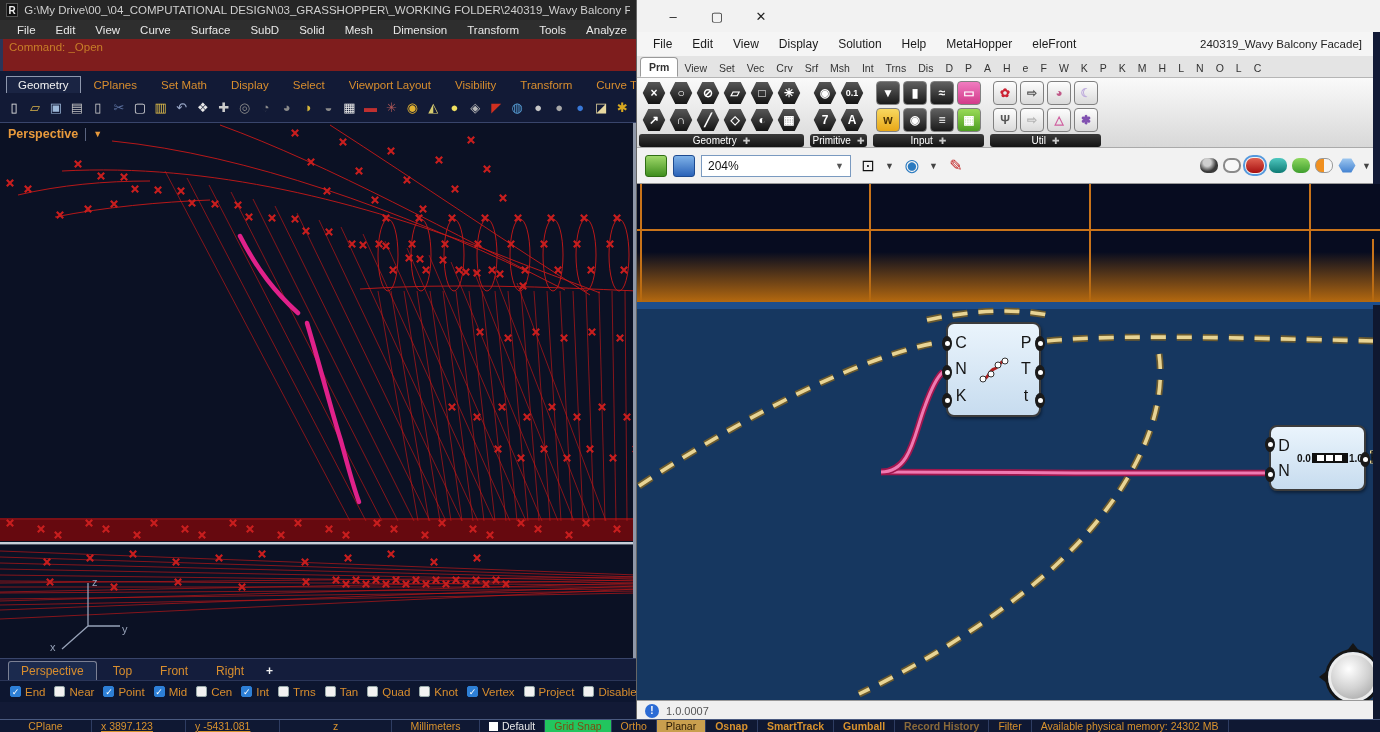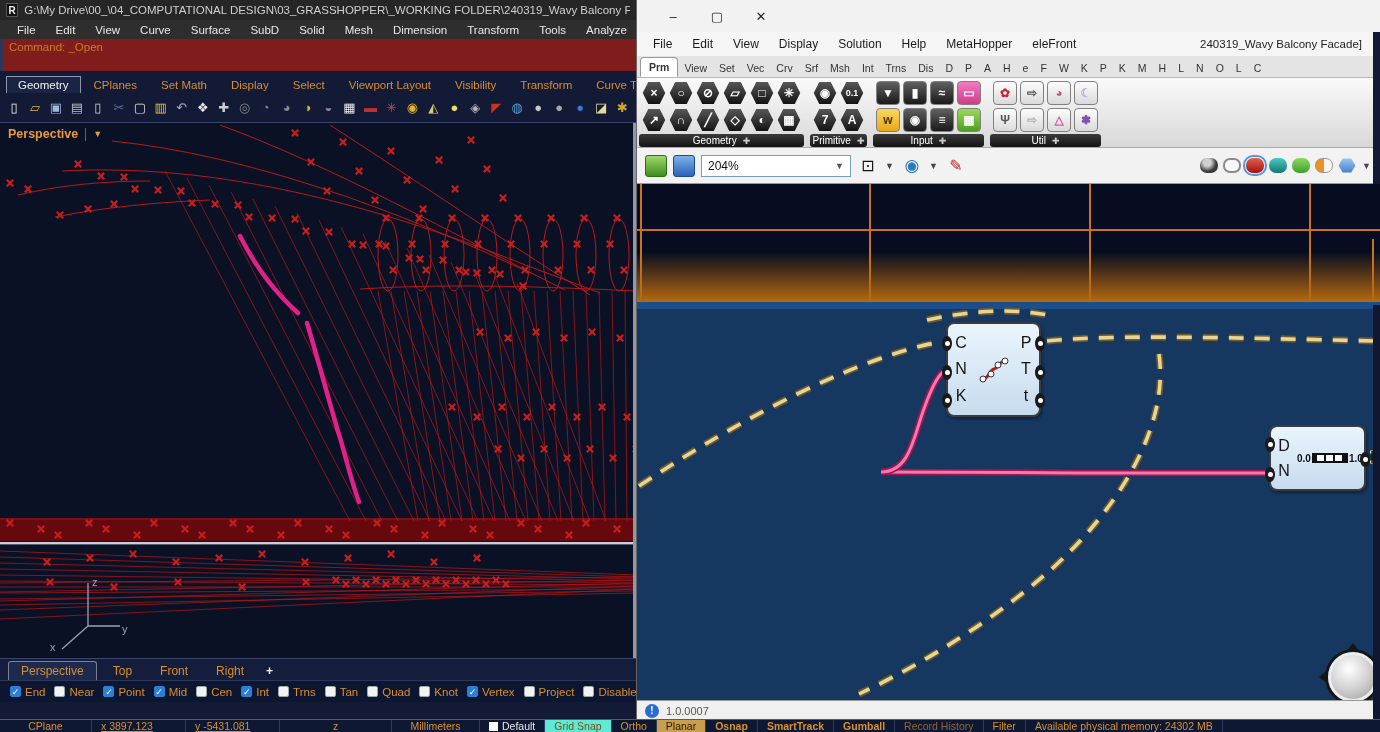--- a/index.html
+++ b/index.html
@@ -37,24 +37,24 @@
   .r-osnap { height:22px; background:#0D1630; display:flex; align-items:center; gap:9px; padding:0 10px; border-top:1px solid #2A3558; }
   .os-item { display:flex; align-items:center; gap:4px; }
   .os-box { width:11px; height:11px; background:#F2F2F2; border:1px solid #9aa; border-radius:2px; font-size:9px; line-height:10px; text-align:center; color:transparent; }
   .os-item.checked .os-box { background:#2D7FD6; border-color:#2D7FD6; color:#fff; }
   .os-label { color:#D98E2E; font-size:11.5px; }
 
   #bottomstrip { position:absolute; left:0; top:719px; width:1380px; height:13px; background:#0F1833; border-top:1px solid #4A5A80; display:flex; z-index:6; overflow:hidden; }
   .st-cell { color:#D8922E; font-size:10.5px; padding:0 9px; border-right:1px solid #2E3C62; white-space:nowrap; display:flex; align-items:flex-start; gap:4px; line-height:13px; }
   .st-cell.c90{width:92px; justify-content:center;} .st-cell.c92{width:94px; text-decoration:underline;}
   .st-cell.c112{width:112px; justify-content:center;} .st-cell.c88{width:88px; justify-content:center;}
-  .st-cell.hl { background:#5eead4; color:#7A4E10; }
+  .st-cell.hl { background:#22c55e; color:#7A4E10; }
   .st-cell.hl2 { background:#C99F4E; color:#2A1A05; }
   .st-cell.bold { font-weight:bold; }
-  .st-cell.dim { color:#8A6A3A; }
+  .st-cell.dim { color:#8A6A3A;font-weight:bold; }
   .st-cell.light { color:#E8E8E8; }
   .st-chk { width:9px; height:9px; background:#fff; margin-top:2px; display:inline-block; }
 
   
   #gh { position:absolute; left:636px; top:0; width:744px; height:720px; background:#F0F0F0; border-left:1px solid #666; z-index:2; }
   .g-titlebar { height:32px; background:#F2F2F2; display:flex; align-items:center; padding-left:14px; }
   .g-title { font-size:12.5px; color:#111; flex:1; }
   .g-winbtns { display:flex; height:32px; }
   .g-winbtn { width:44px; display:flex; align-items:center; justify-content:center; font-size:13px; color:#222; }
   .g-menubar { height:24px; background:#F5F5F5; display:flex; align-items:center; padding:0 6px; }

